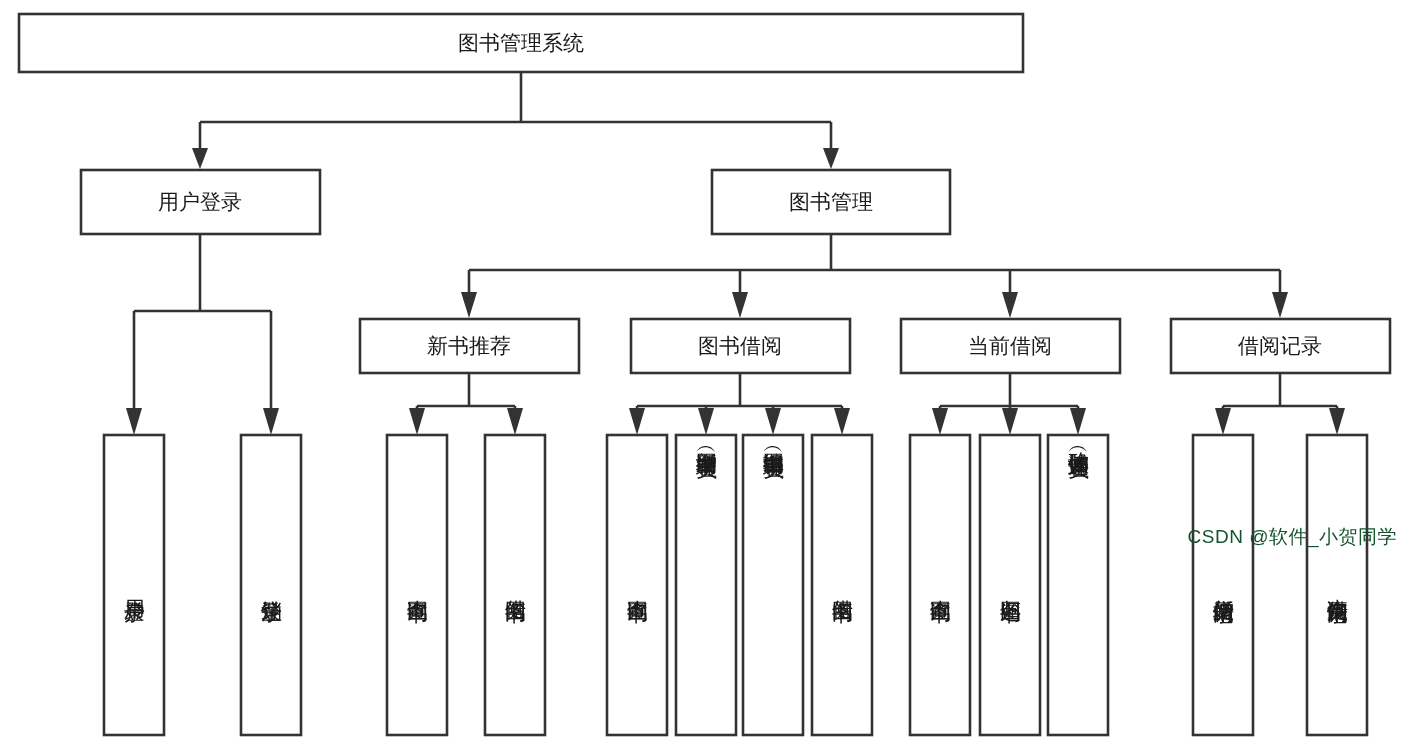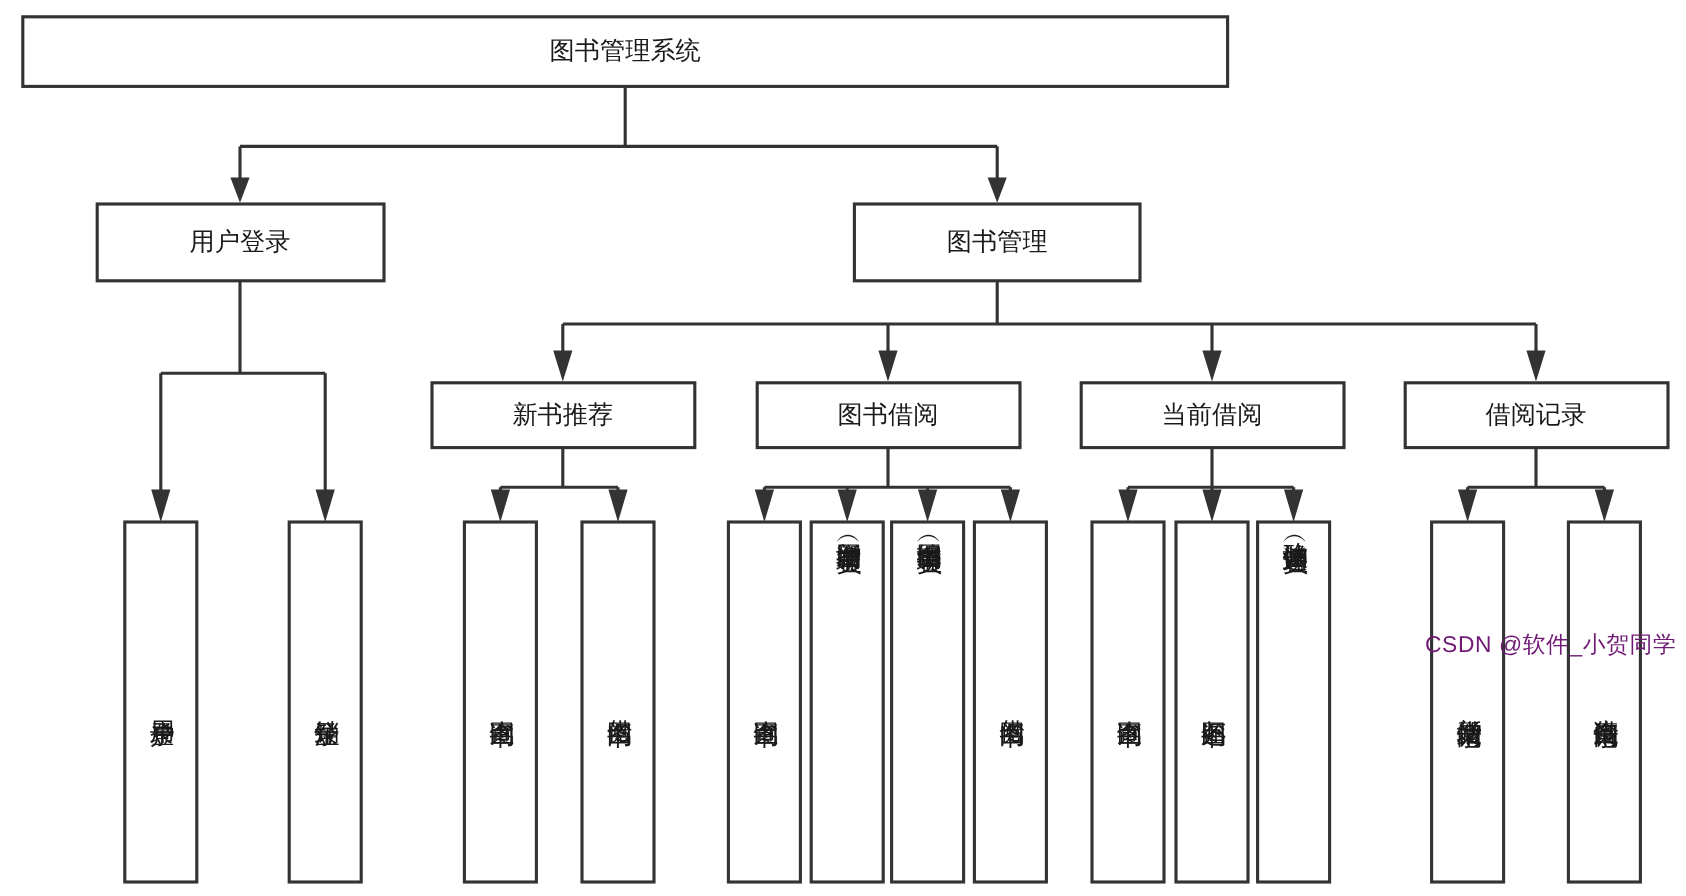--- a/index.html
+++ b/index.html
@@ -66,21 +66,21 @@
     letter-spacing: 1px;
     white-space: nowrap;
     text-align: center;
   }
   .watermark {
     position: absolute;
     right: 8px;
     bottom: 6px;
     font-family: "Liberation Sans", "DejaVu Sans", sans-serif;
     font-size: 19px;
-    color: #701a75;
+    color: #14532d;
     white-space: nowrap;
     letter-spacing: 0.5px;
   }
 </style>
 </head>
 <body>
 
 <div id="diagram-root">
 
   <svg id="tree-svg" viewBox="0 0 1405 747">

